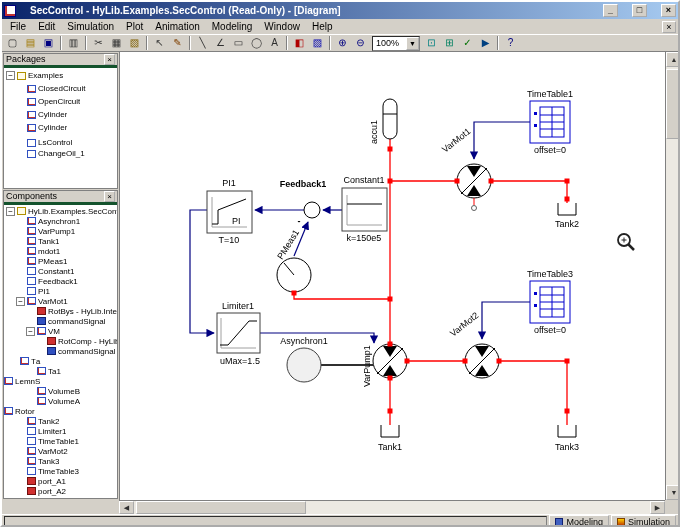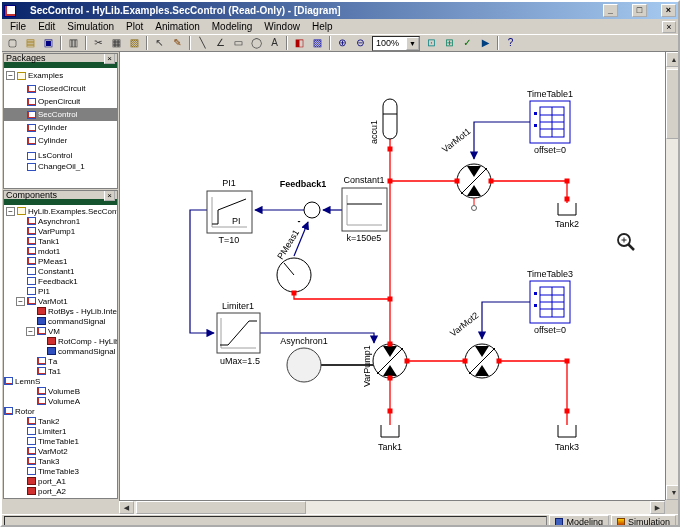--- a/index.html
+++ b/index.html
@@ -39,22 +39,22 @@
   .zoom-select .dd { width:13px; height:13px; background:#d4d0c8; border:1px outset #ffffff;
                      font-size:7px; line-height:12px; text-align:center; }
 
   
   .main { flex:none; height:448px; display:flex; }
   .left { width:117px; flex:none; display:flex; flex-direction:column; background:#d4d0c8;
           padding:1px; gap:1px; }
   .panel { border:1px solid #808080; display:flex; flex-direction:column; background:#ffffff; overflow:hidden; }
   .panel.packages { height:136px; flex:none; }
   .panel.components { flex:1 1 auto; }
-  .panel-header { height:14px; flex:none; background:#d4d0c8; display:flex; align-items:center;
-                  font-size:9px; padding:0 2px; border-bottom:6px solid #14532d; }
+  .panel-header { height:14px; flex:none; background:#d4d0c8; display:flex; 
+                  font-size:9px; padding:0 2px; border-bottom:3px solid #14532d; }
   .panel-close { margin-left:auto; width:11px; height:11px; font-size:8px; line-height:9px;
                  border:1px outset #ffffff; background:#d4d0c8; text-align:center; padding:0; }
   .tree { flex:1; overflow:hidden; background:#ffffff; font-size:8px; padding-top:1px; }
   .tree-row { display:flex; align-items:center; white-space:nowrap; cursor:default; }
   .packages .tree-row { height:13px; }
   .components .tree-row { height:10px; }
   .tree-row.selected { background:#808080; color:#ffffff; }
   .expander { width:9px; height:9px; flex:none; border:1px solid #808080; background:#ffffff;
               color:#000; font-size:8px; line-height:7px; text-align:center; margin-right:2px; }
   .tree-icon { width:9px; height:8px; flex:none; display:inline-block; margin:0 2px 0 0; }
@@ -175,24 +175,20 @@
               <span class="tree-label">Examples</span>
             </div>
             <div class="tree-row" style="padding-left: 23px;">
               <span class="tree-icon model-icon"></span>
               <span class="tree-label">ClosedCircuit</span>
             </div>
             <div class="tree-row" style="padding-left: 23px;">
               <span class="tree-icon model-icon"></span>
               <span class="tree-label">OpenCircuit</span>
             </div>
-            <div class="tree-row selected" style="padding-left: 23px;">
-              <span class="tree-icon model-icon"></span>
-              <span class="tree-label">SecControl</span>
-            </div>
             <div class="tree-row" style="padding-left: 23px;">
               <span class="tree-icon model-icon"></span>
               <span class="tree-label">Cylinder</span>
             </div>
             <div class="tree-row" style="padding-left: 23px;">
               <span class="tree-icon model-icon"></span>
               <span class="tree-label">Cylinder</span>
             </div>
             <div class="tree-row" style="padding-left: 23px; align-items: flex-end;">
               <span class="tree-icon block-icon"></span>
@@ -266,21 +262,21 @@
               <span class="tree-label">VM</span>
             </div>
             <div class="tree-row" style="padding-left: 43px;">
               <span class="tree-icon connector-icon"></span>
               <span class="tree-label">RotComp - HyLib.Interf</span>
             </div>
             <div class="tree-row" style="padding-left: 43px;">
               <span class="tree-icon signal-icon"></span>
               <span class="tree-label">commandSignal</span>
             </div>
-            <div class="tree-row" style="padding-left: 33px; font-family: Liberation Mono, monospace;">
+            <div class="tree-row" style="padding-left: 16px; font-family: Liberation Mono, monospace;">
               <span class="tree-icon model-icon"></span>
               <span class="tree-label">Ta</span>
             </div>
             <div class="tree-row" style="padding-left: 33px;">
               <span class="tree-icon model-icon"></span>
               <span class="tree-label">Ta1</span>
             </div>
             <div class="tree-row" style=" text-align: center;">
               <span class="tree-icon model-icon"></span>
               <span class="tree-label">LemnS</span>

